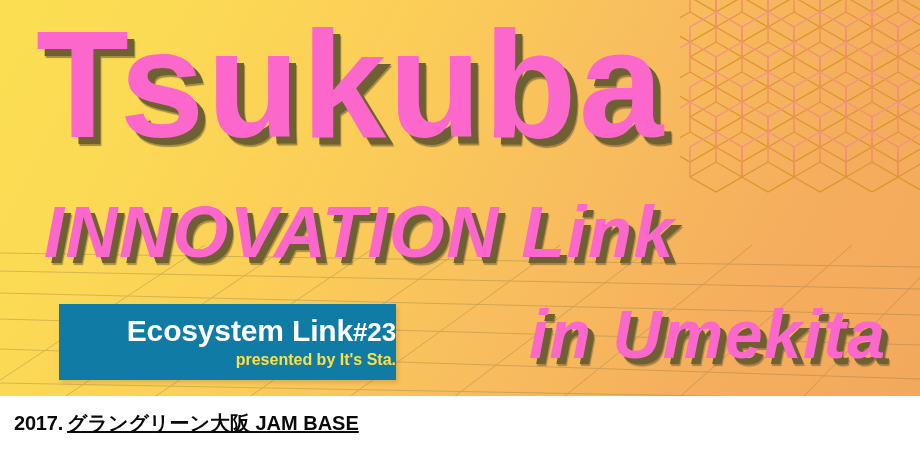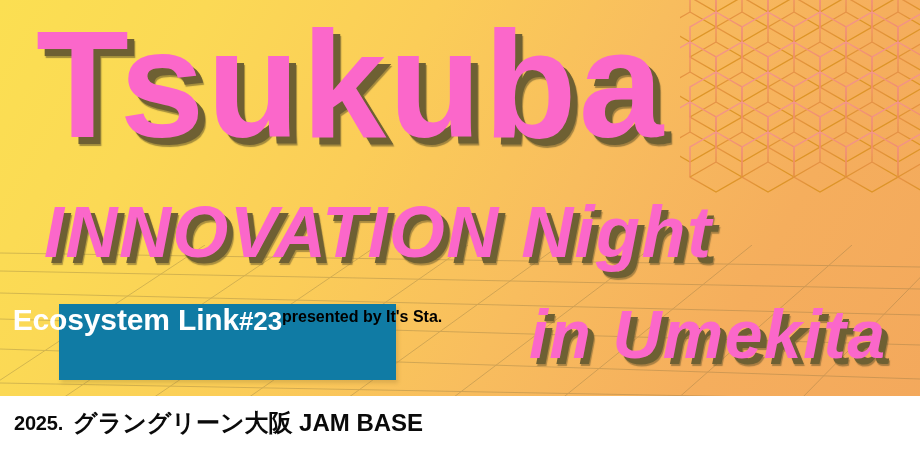--- a/index.html
+++ b/index.html
@@ -105,41 +105,41 @@
 
   
   .series-badge {
     position: absolute;
     left: 59px;
     top: 304px;
     width: 337px;
     height: 76px;
     background: #107ba4;
     display: flex;
-    flex-direction: row;
-    align-items: flex-start;
+    flex-direction: column;
+    align-items: flex-end;
     justify-content: center;
     box-shadow: 2px 3px 4px rgba(120, 90, 30, 0.22);
   }
 
   .series-title {
     color: #ffffff;
     font-size: 30px;
     font-weight: 700;
     letter-spacing: -0.005em;
     line-height: 1.05;
     white-space: nowrap;
   }
   .series-title .series-num {
     font-size: 26px;
     font-weight: 700;
   }
 
   .series-presenter {
-    color: #000000;
+    color: #fde047;
     font-size: 16px;
     font-weight: 700;
     margin-top: 4px;
     white-space: nowrap;
   }
 
   
   .info-bar {
     position: absolute;
     left: 0;
@@ -170,25 +170,26 @@
     letter-spacing: -0.02em;
     margin-left: 4px;
   }
   .date-detail {
     font-size: 21px;
     font-weight: 700;
     letter-spacing: -0.01em;
   }
 
   .venue {
-    font-size: 24px;
+    font-size: 20px;
     font-weight: 700;
     color: #0a0a0a;
-    margin-left: 10px;
-    white-space: nowrap;
+    margin-left: 4px;
+    white-space: nowrap;
+    text-decoration: underline;
   }
 
   .brand {
     margin-left: auto;
     display: flex;
     align-items: center;
     gap: 9px;
     padding-right: 6px;
   }
   .brand-mark {
@@ -389,33 +390,33 @@
         <line x1="450" y1="155" x2="655" y2="0"></line>
         <line x1="560" y1="155" x2="752" y2="0"></line>
         <line x1="676" y1="155" x2="852" y2="0"></line>
         <line x1="800" y1="155" x2="952" y2="0"></line>
       </g>
     </svg>
   </div>
 
   <div class="headline">
     <div class="title-main">Tsukuba</div>
-    <div class="title-sub">INNOVATION Night</div>
+    <div class="title-sub">INNOVATION Link</div>
     <div class="title-place">in Umekita</div>
   </div>
 
   <div class="series-badge">
     <div class="series-title">
       <span>Ecosystem Link</span><span class="series-num">#23</span>
     </div>
     <div class="series-presenter">presented by It's Sta.</div>
   </div>
 
   <div class="info-bar">
     <div class="date-block">
-      <span class="date-year">2025.</span>
+      <span class="date-year">2017.</span>
     </div>
 
     <div class="venue">グラングリーン大阪 JAM BASE</div>
 
   </div>
 
 </div>
 
 </body></html>

